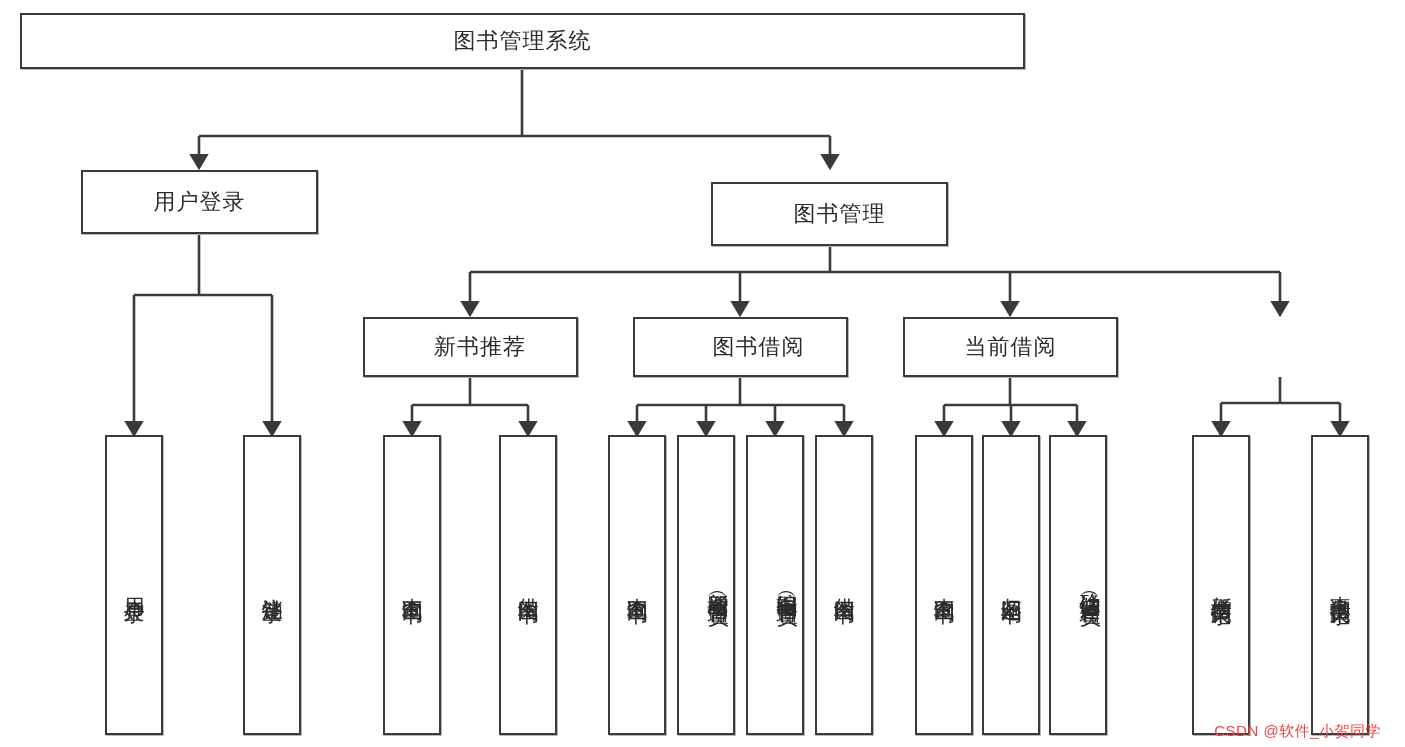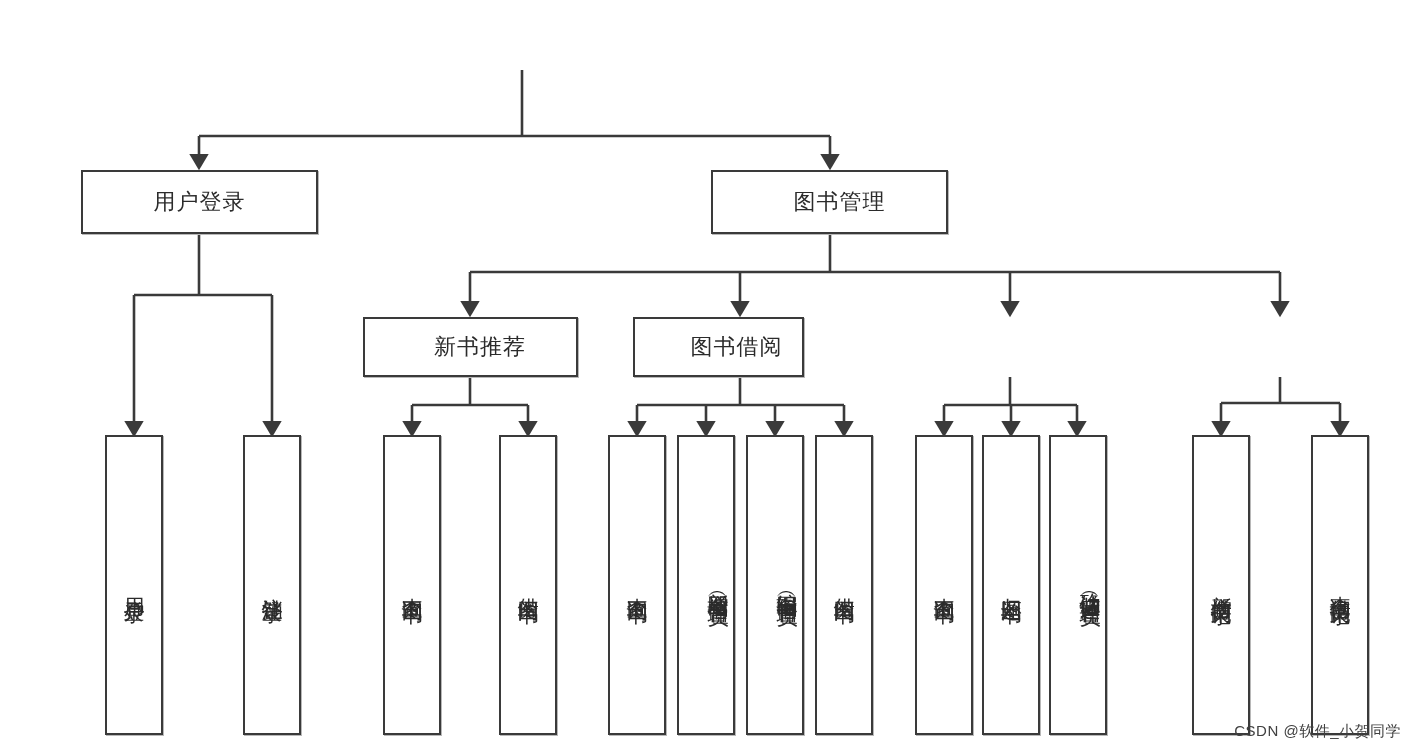--- a/index.html
+++ b/index.html
@@ -8,21 +8,21 @@
   svg.wires{position:absolute;left:0;top:0;width:1405px;height:747px;pointer-events:none;}
   .node{position:absolute;box-sizing:border-box;background:#ffffff;
         border:2px solid #3a3a3a;box-shadow:1px 1px 0 0 #b8b8b8;
         display:flex;align-items:center;justify-content:center;
         color:#2b2b2b;}
   .node-h{font-size:22px;letter-spacing:1px;line-height:1.1;text-align:center;}
   .node-v{writing-mode:vertical-rl;text-orientation:upright;
           font-size:21px;line-height:1.45;letter-spacing:2px;text-align:center;
           padding:6px 0;}
   .node-v.v-top{align-items:flex-start;}
-  .watermark{position:absolute;right:4px;bottom:6px;font-size:15px;color:#404040;
+  .watermark{position:absolute;right:24px;bottom:6px;font-size:15px;color:#ef4444;
              letter-spacing:0.5px;white-space:nowrap;}
 </style>
 </head>
 <body>
 
 <div id="canvas">
 
   <svg class="wires" viewBox="0 0 1405 747" xmlns="http://www.w3.org/2000/svg">
     <defs>
       <marker id="arw" markerWidth="10" markerHeight="10" refX="3.2" refY="5" orient="auto" markerUnits="strokeWidth">
@@ -66,33 +66,39 @@
       <path d="M1011,405 L1011,429" marker-end="url(#arw)"></path>
       <path d="M1077,405 L1077,429" marker-end="url(#arw)"></path>
 
       <path d="M1280,377 L1280,403"></path>
       <path d="M1221,403 L1340,403"></path>
       <path d="M1221,403 L1221,429" marker-end="url(#arw)"></path>
       <path d="M1340,403 L1340,429" marker-end="url(#arw)"></path>
     </g>
   </svg>
 
+  <div class="node node-h" style="left:20px;top:13px;width:1005px;height:56px;">
+    <span>图书管理系统</span>
+  </div>
 
   <div class="node node-h" style="left:81px;top:170px;width:237px;height:64px;">
     <span>用户登录</span>
   </div>
-  <div class="node node-h" style="left:711px;top:170px;width:237px;height:64px;padding-left:20px;">
+  <div class="node node-h" style="left:711px;top:182px;width:237px;height:64px;padding-left:20px;">
     <span>图书管理</span>
   </div>
 
   <div class="node node-h" style="left:363px;top:317px;width:215px;height:60px;padding-left:19px;">
     <span>新书推荐</span>
   </div>
-  <div class="node node-h" style="left:633px;top:317px;width:171px;height:60px;padding-left:36px;">
+  <div class="node node-h" style="left:633px;top:317px;width:215px;height:60px;padding-left:36px;">
     <span>图书借阅</span>
+  </div>
+  <div class="node node-h" style="left:903px;top:317px;width:215px;height:60px;">
+    <span>当前借阅</span>
   </div>
 
   <div class="node node-v" style="left:105px;top:435px;width:58px;height:300px;">
     <span>用户登录</span>
   </div>
   <div class="node node-v" style="left:243px;top:435px;width:58px;height:300px;">
     <span>注销登录</span>
   </div>
 
   <div class="node node-v" style="left:383px;top:435px;width:58px;height:300px;">

